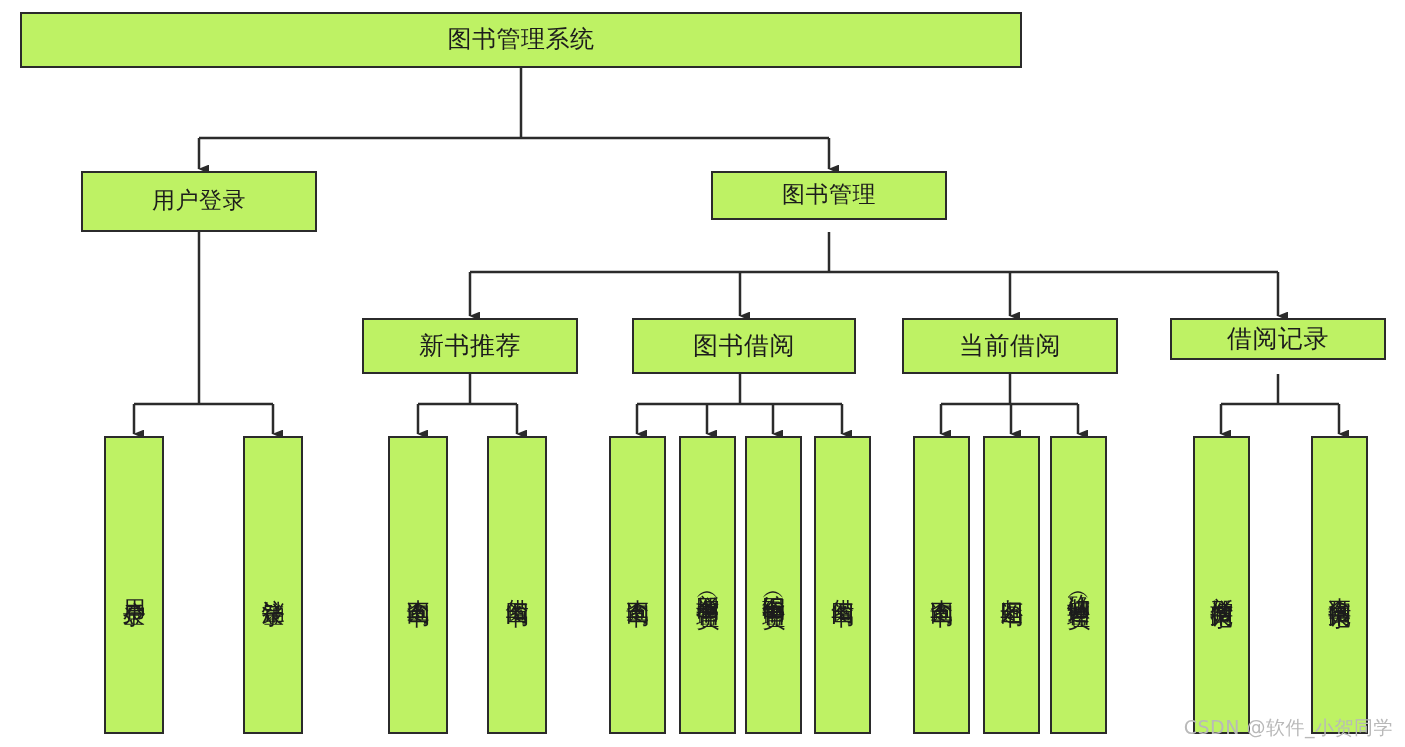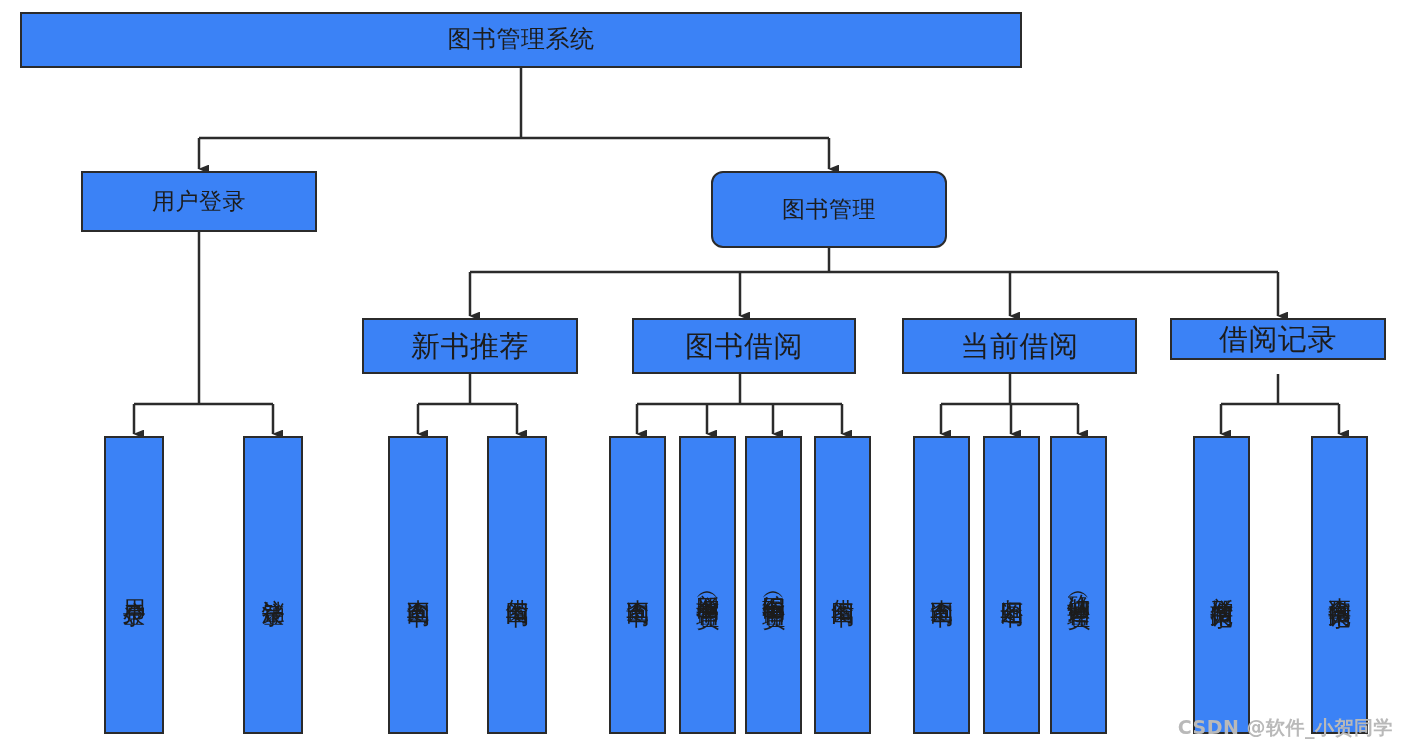--- a/index.html
+++ b/index.html
@@ -22,38 +22,39 @@
     position: absolute;
     left: 0;
     top: 0;
     width: 1405px;
     height: 747px;
   }
   .node {
     position: absolute;
     box-sizing: border-box;
     border: 2.5px solid #2b2b2b;
-    background: #3b82f6;
+    background: #bef264;
     color: #1a1a1a;
     display: flex;
     align-items: center;
     justify-content: center;
     text-align: center;
     z-index: 2;
+    font-family: Liberation Serif, serif;
   }
   .node-label {
     font-size: 23px;
     line-height: 1.05;
     letter-spacing: 0.5px;
     color: #1c1c1c;
     white-space: nowrap;
   }
   .node.root .node-label { font-size: 24px; }
   .node.level1 .node-label { font-size: 23px; }
-  .node.level2 .node-label { font-size: 29px; }
+  .node.level2 .node-label { font-size: 25px; }
   .node.leaf {
     align-items: center;
     justify-content: center;
     padding: 6px 0;
   }
   .node.leaf .node-label {
     writing-mode: vertical-rl;
     text-orientation: upright;
     font-size: 23px;
     line-height: 1.28;
@@ -64,21 +65,20 @@
   #watermark {
     position: absolute;
     right: 12px;
     bottom: 6px;
     font-size: 19px;
     color: #b9b9b9;
     letter-spacing: 0.5px;
     z-index: 3;
     white-space: nowrap;
     font-family: "DejaVu Sans", "Liberation Sans", sans-serif;
-    font-weight: bold;
   }
 </style>
 </head>
 <body>
 
 <div id="diagram-root">
 
   <svg id="diagram-svg" viewBox="0 0 1405 747" xmlns="http://www.w3.org/2000/svg">
     <defs>
       <marker id="arrowhead" markerWidth="9" markerHeight="11" refX="4.5" refY="10.2" orient="auto" markerUnits="userSpaceOnUse">
@@ -132,31 +132,31 @@
     </g>
   </svg>
 
   <div class="node root" style="left:20px; top:12px; width:1002px; height:56px;">
     <span class="node-label">图书管理系统</span>
   </div>
 
   <div class="node level1" style="left:81px; top:171px; width:236px; height:61px;">
     <span class="node-label">用户登录</span>
   </div>
-  <div class="node level1" style="left:711px; top:171px; width:236px; height:77px;border-radius:12px;">
+  <div class="node level1" style="left:711px; top:171px; width:236px; height:49px;">
     <span class="node-label">图书管理</span>
   </div>
 
   <div class="node level2" style="left:362px; top:318px; width:216px; height:56px;">
     <span class="node-label">新书推荐</span>
   </div>
   <div class="node level2" style="left:632px; top:318px; width:224px; height:56px;">
     <span class="node-label">图书借阅</span>
   </div>
-  <div class="node level2" style="left:902px; top:318px; width:235px; height:56px;">
+  <div class="node level2" style="left:902px; top:318px; width:216px; height:56px;">
     <span class="node-label">当前借阅</span>
   </div>
   <div class="node level2" style="left:1170px; top:318px; width:216px; height:42px;">
     <span class="node-label">借阅记录</span>
   </div>
 
   <div class="node leaf" style="left:104px; top:436px; width:60px; height:298px;">
     <span class="node-label">用户登录</span>
   </div>
   <div class="node leaf" style="left:243px; top:436px; width:60px; height:298px;">

